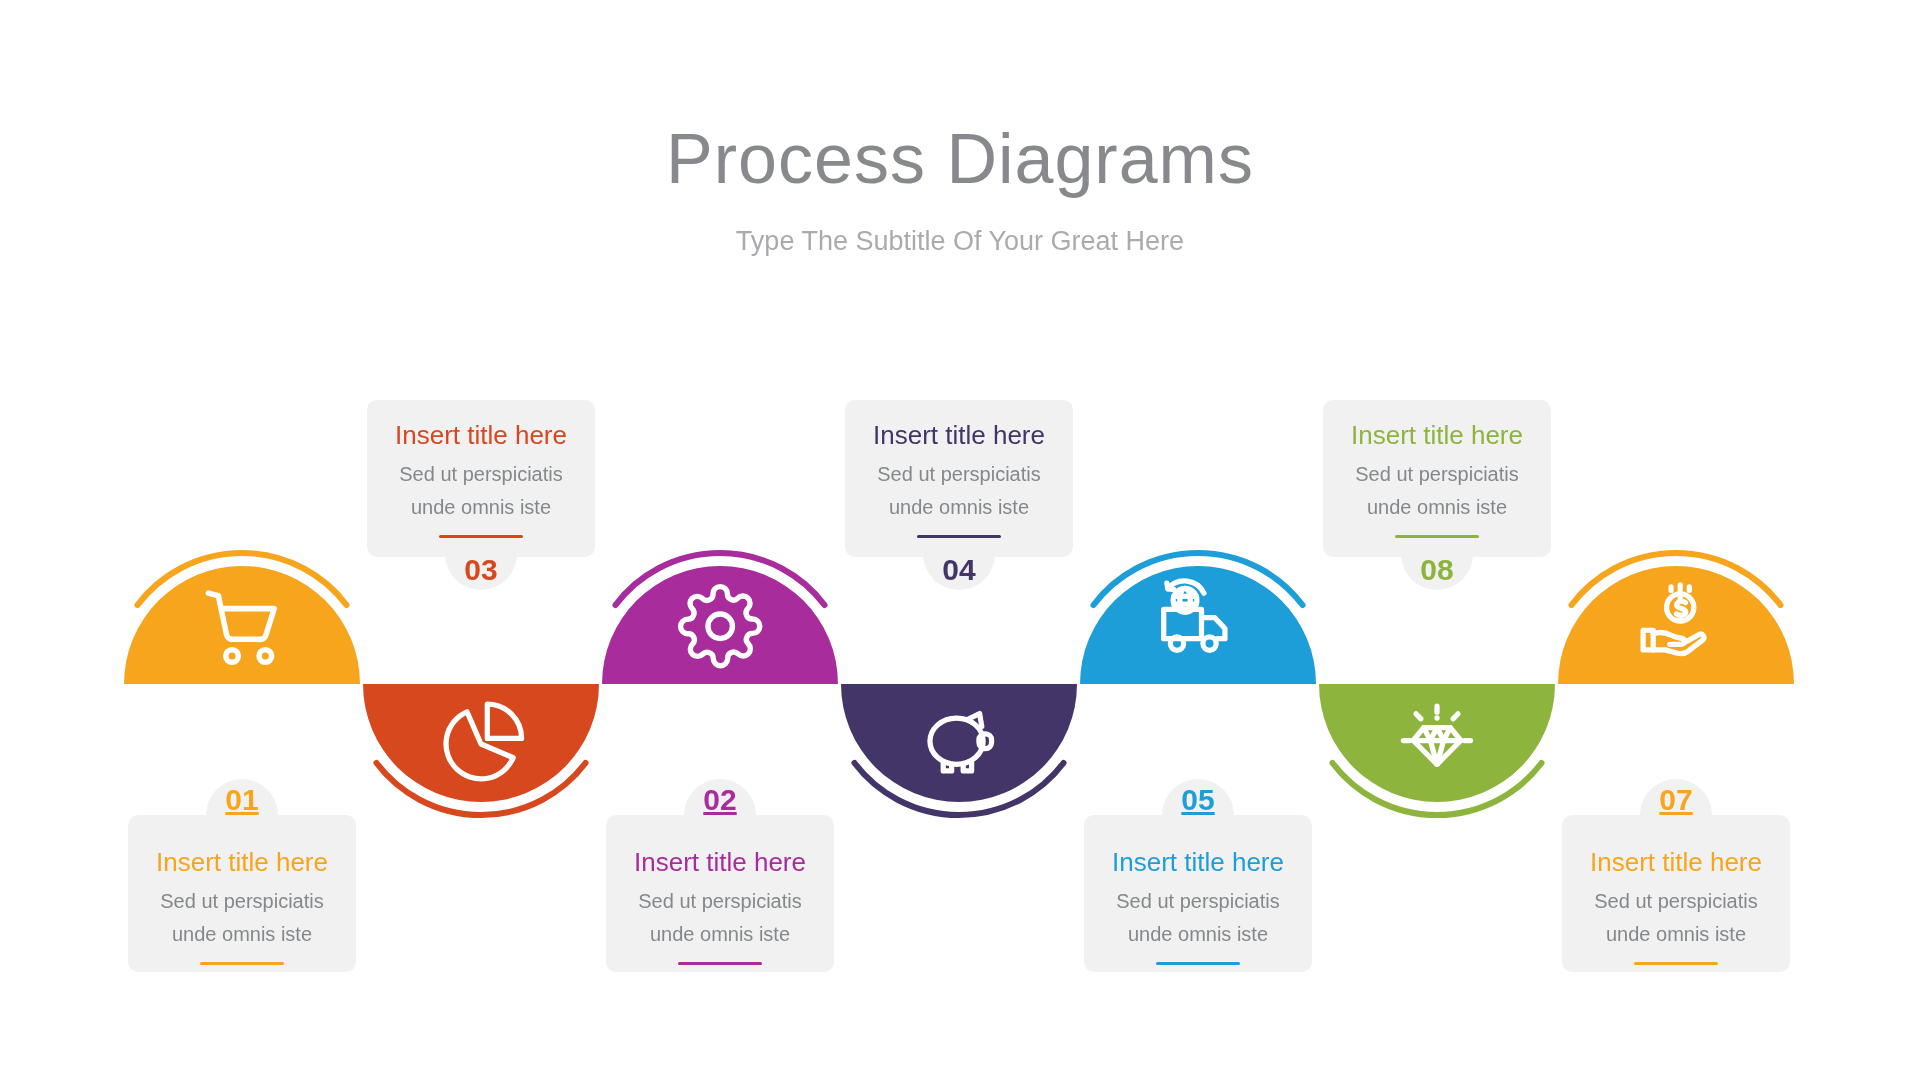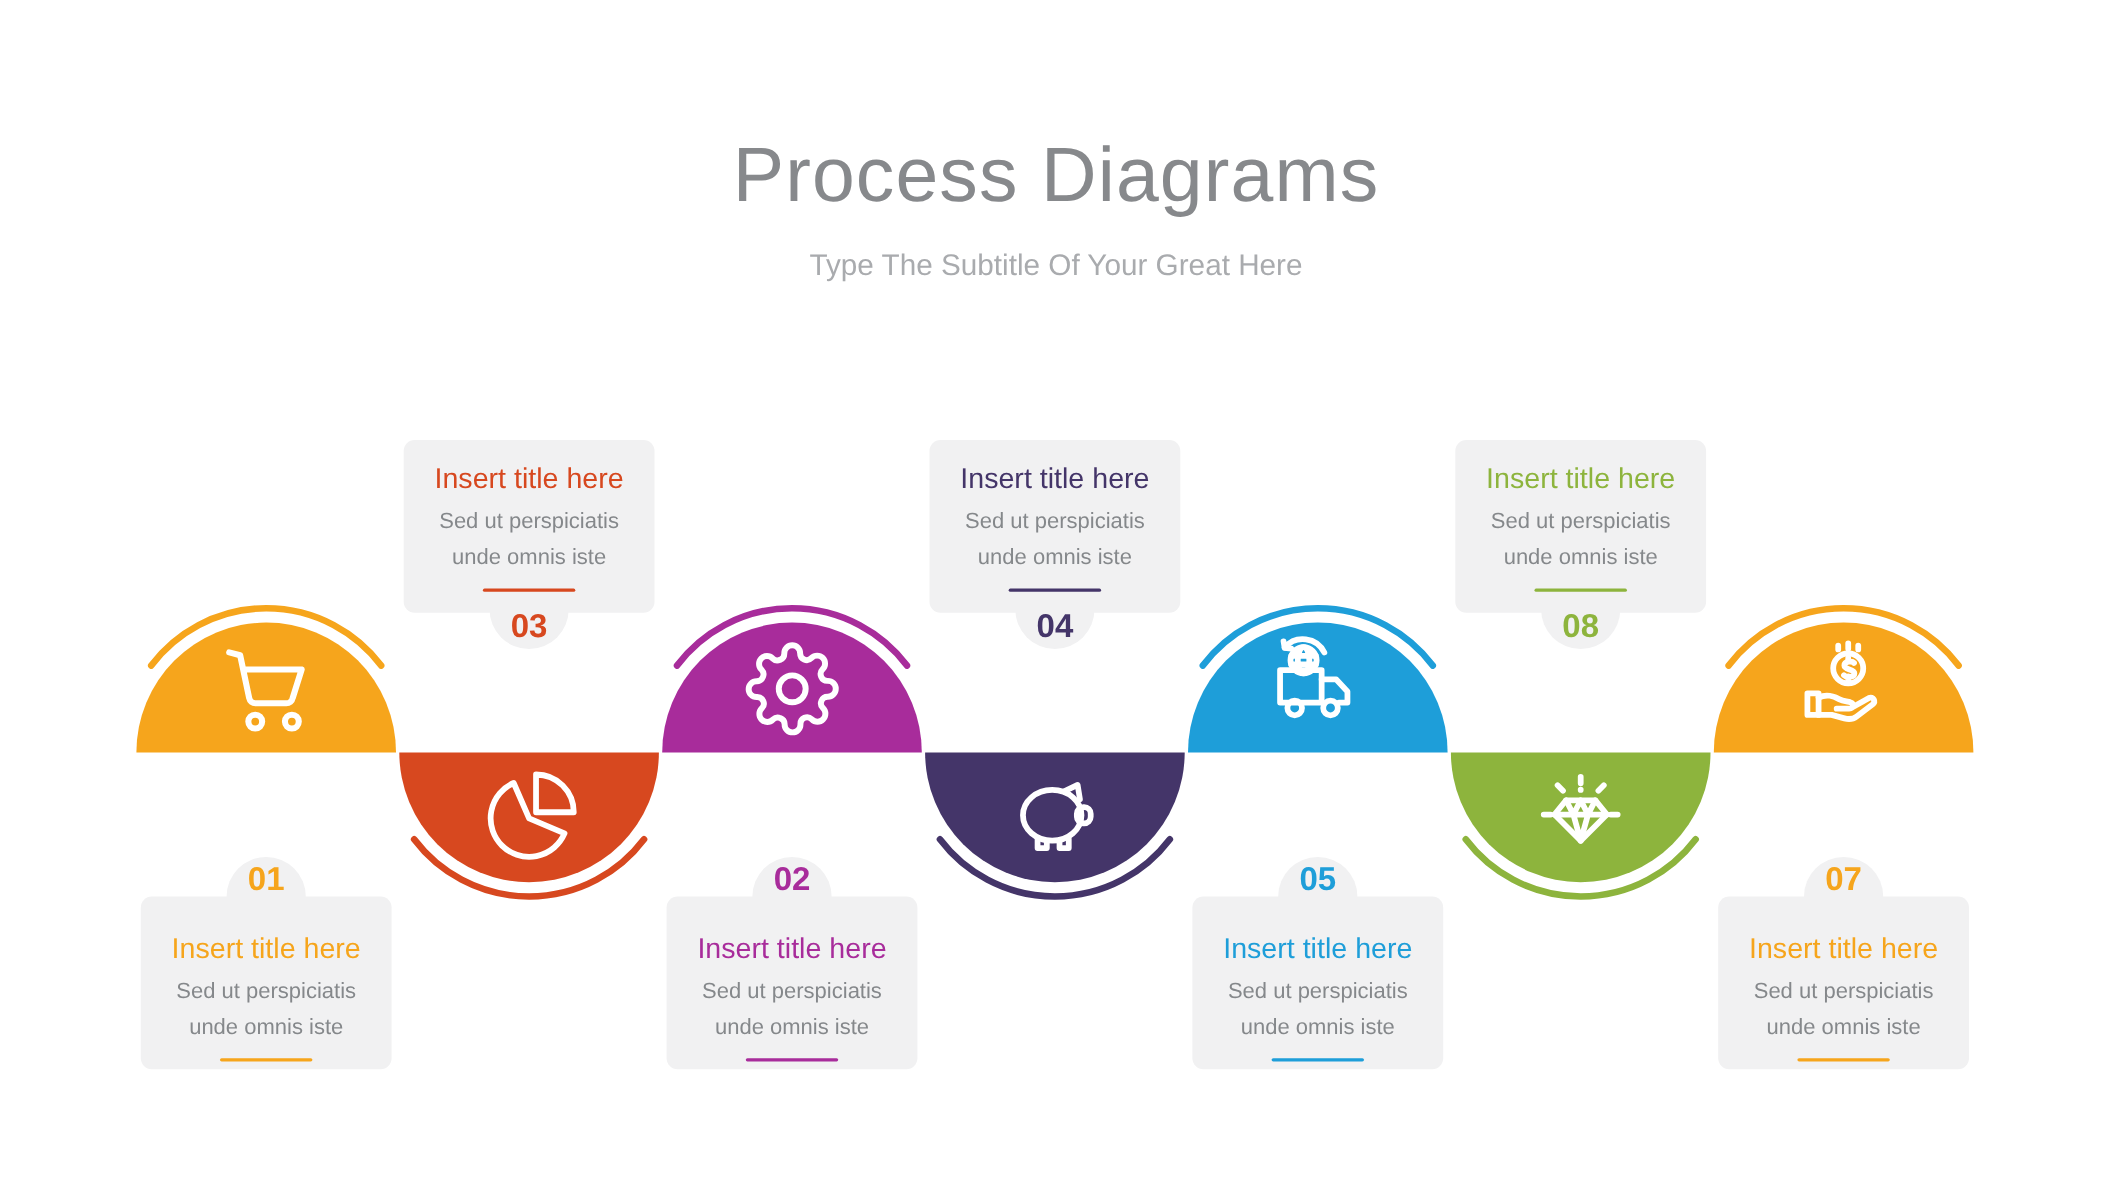--- a/index.html
+++ b/index.html
@@ -32,21 +32,21 @@
   .card.bottom{top:778px;padding-top:32px;}
   .badge{
     position:absolute;left:104px;width:72px;height:72px;border-radius:50%;
     background:var(--card-bg);z-index:1;
   }
   .badge span{
     position:absolute;left:0;width:100%;text-align:center;
     font-size:30px;line-height:30px;font-weight:700;color:var(--c);
   }
   .badge.below{top:481px;}  .badge.below span{bottom:5px;}
-  .badge.above{top:742px;}  .badge.above span{top:6px;}
+  .badge.above{top:742px;}  .badge.above span{top:6px;text-decoration:underline;}
   .card-title{font-size:26px;font-weight:500;color:var(--c);white-space:nowrap;margin-bottom:7px;}
   .card-body{font-size:20px;line-height:33px;color:#85888B;white-space:pre-line;}
   .rule{width:84px;height:3px;background:var(--c);margin:11px auto 0;border-radius:2px;}
 </style>
 </head>
 <body>
 
 <div class="stage" style="--card-bg: #F1F1F2; background: rgb(255, 255, 255);">
 
   <h1 class="title">Process Diagrams</h1>

